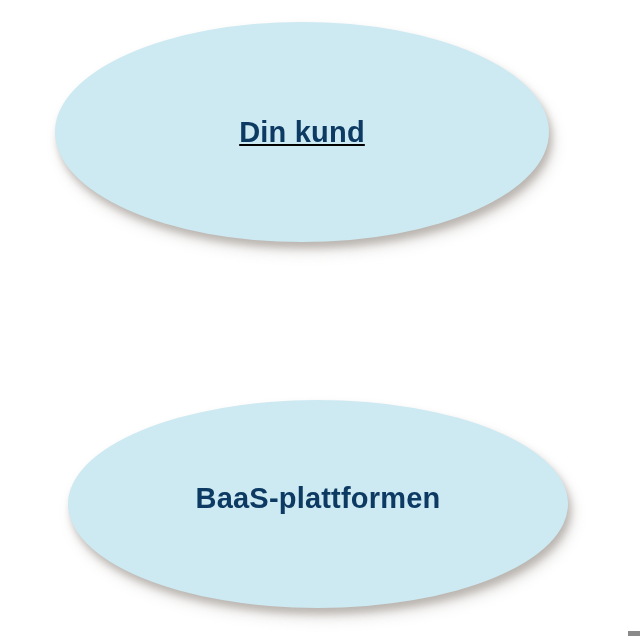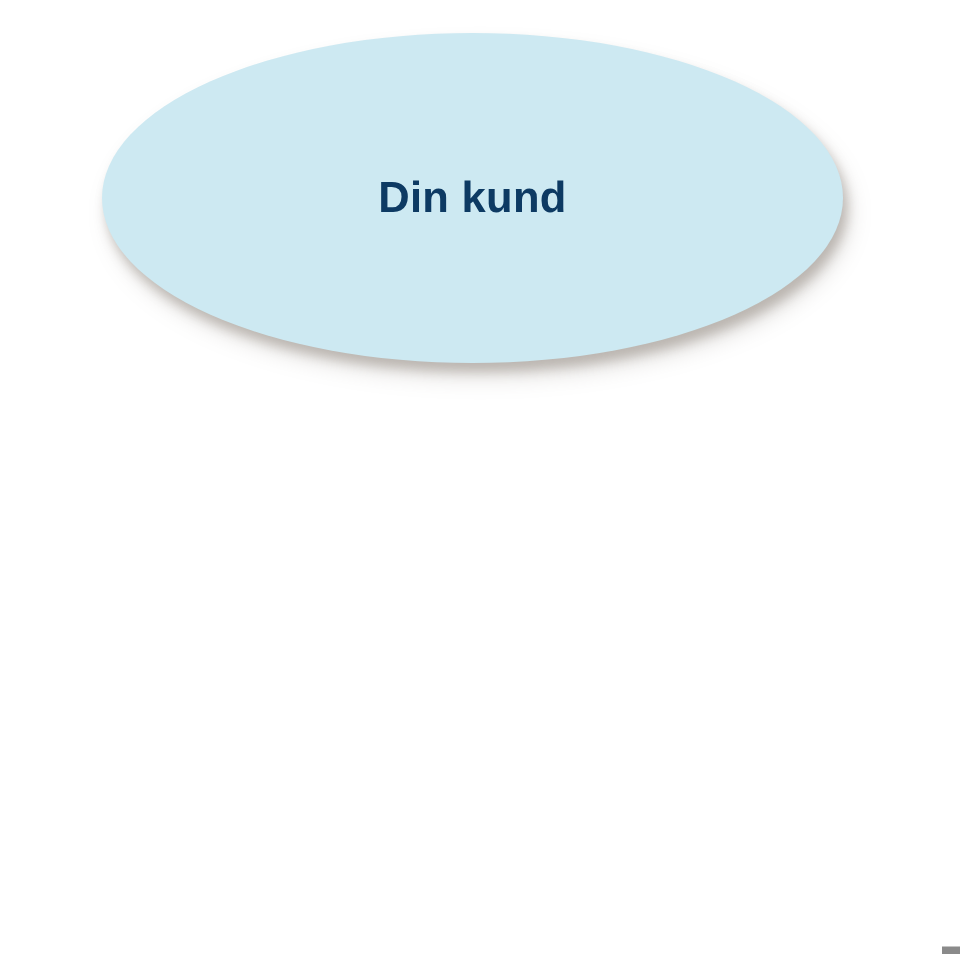--- a/index.html
+++ b/index.html
@@ -19,25 +19,26 @@
     position: absolute;
     border-radius: 50%;
     background: #cde9f2;
     display: flex;
     align-items: center;
     justify-content: center;
     box-shadow: 3px 6px 7px rgba(128, 118, 108, 0.40),
                 5px 10px 14px rgba(128, 118, 108, 0.22);
   }
   .ellipse-top {
-    left: 68px;
+    left: 55px;
     top: 22px;
     width: 494px;
     height: 220px;
     z-index: 3;
+    text-decoration: underline;
   }
   .ellipse-middle {
     left: 68px;
     top: 220px;
     width: 498px;
     height: 212px;
     z-index: 2;
   }
   .ellipse-bottom {
     left: 68px;
@@ -70,16 +71,19 @@
 </head>
 <body>
 
 <div class="canvas">
 
   <div class="ellipse ellipse-top">
     <span class="ellipse-label">Din kund</span>
   </div>
 
 
+  <div class="ellipse ellipse-bottom">
+    <span class="ellipse-label">BaaS-plattformen</span>
+  </div>
 
   <div class="corner-mark"></div>
 
 </div>
 
 </body></html>

